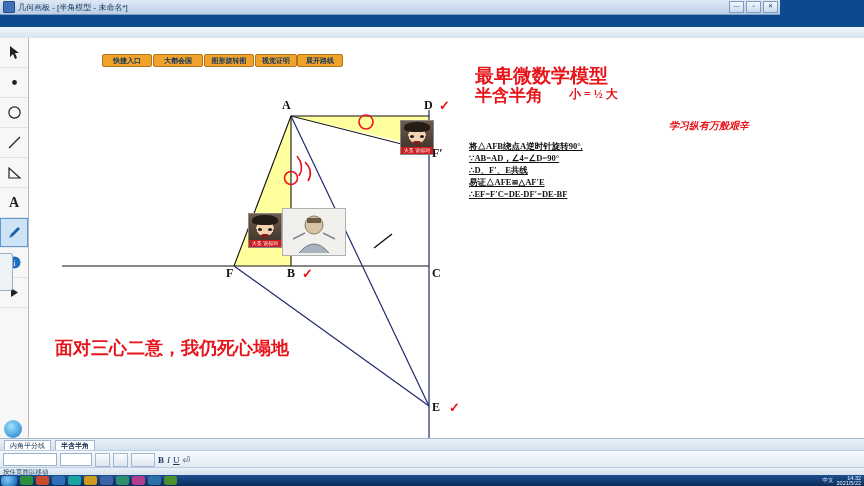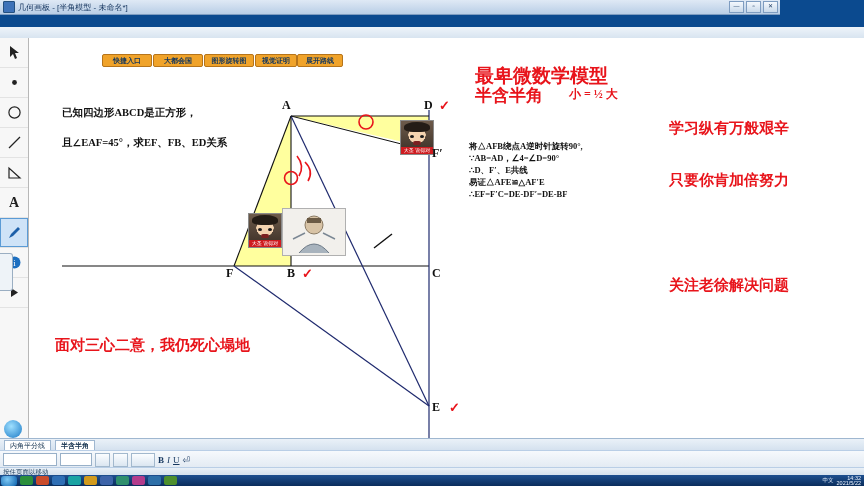--- a/index.html
+++ b/index.html
@@ -155,22 +155,20 @@
   <div style="position:absolute;left:0;top:253px;width:12px;height:36px;background:#eef3f8;border:1px solid #9aaec2;border-left:none;border-radius:0 3px 3px 0;"></div>
 
   <div class="canvas">
 
     <div class="pill" style="left:73px;top:16px;width:48px;">快捷入口</div>
     <div class="pill" style="left:124px;top:16px;width:48px;">大都会国</div>
     <div class="pill" style="left:175px;top:16px;width:48px;">图形旋转图</div>
     <div class="pill" style="left:226px;top:16px;width:40px;">视觉证明</div>
     <div class="pill" style="left:268px;top:16px;width:44px;">展开路线</div>
 
-    <div class="btxt" style="left:33px;top:68px;">已知四边形ABCD是正方形，</div>
-    <div class="btxt" style="left:33px;top:98px;">且∠EAF=45°，求EF、FB、ED关系</div>
 
     <svg width="835" height="400" style="position:absolute;left:0;top:0;">
 
       <polygon points="262,78 400,78 400,110 262,78" fill="#ffff9e"></polygon>
       <polygon points="262,78 400,113 400,228 262,228" fill="#ffffff"></polygon>
       <polygon points="262,78 205,228 262,228" fill="#ffff9e"></polygon>
 
       <line x1="33" y1="228" x2="400" y2="228" stroke="#111" stroke-width="1.1"></line>
 
       <line x1="400" y1="72" x2="400" y2="400" stroke="#1f2a6e" stroke-width="1.2"></line>
@@ -226,37 +224,35 @@
     <div class="lab" style="left:403px;top:108px;">F′</div>
     <div class="lab" style="left:197px;top:228px;">F</div>
     <div class="lab" style="left:258px;top:228px;">B</div>
     <div class="lab" style="left:403px;top:228px;">C</div>
     <div class="lab" style="left:403px;top:362px;">E</div>
 
     <div class="chk" style="left:410px;top:60px;">✓</div>
     <div class="chk" style="left:273px;top:228px;">✓</div>
     <div class="chk" style="left:420px;top:362px;">✓</div>
 
-    <div style="position:absolute;left:440px;top:102px;font-size:8.5px;font-weight:bold;color:#111;line-height:12px;font-family:'Liberation Serif',serif;">
+    <div style="position:absolute;left:440px;top:102px;font-size:8.5px;font-weight:bold;color:#111;line-height:12px;font-family:'Liberation Serif',serif;text-decoration:underline;">
       <div>将△AFB绕点A逆时针旋转90°,</div>
       <div>∵AB=AD，∠4=∠D=90°</div>
       <div>∴D、F′、E共线</div>
       <div>易证△AFE≌△AF′E</div>
       <div>∴EF=F′C=DE-DF′=DE-BF</div>
     </div>
 
     <div class="rtxt" style="left:446px;top:16px;font-size:19px;margin-top:9px;">最卑微数学模型</div>
     <div class="rtxt" style="left:446px;top:46px;font-size:17px;">半含半角</div>
     <div class="rtxt" style="left:540px;top:48px;font-size:12px;">小 = ½ 大</div>
 
-    <div class="rtxt" style="left:640px;top:81px;font-size:15px;">学习纵有万般艰辛</div>
-    <div class="rtxt" style="left:640px;top:133px;font-size:15px;">只要你肯加倍努力</div>
-    <div class="rtxt" style="left:640px;top:238px;font-size:15px;">关注老徐解决问题</div>
-
-    <div class="rtxt" style="left:26px;top:298px;font-size:15px;">面对三心二意，我仍死心塌地</div>
+    <div class="rtxt" style="left:640px;top:81px;font-size:10px;font-style:italic;">学习纵有万般艰辛</div>
+
+    <div class="rtxt" style="left:26px;top:298px;font-size:18px;">面对三心二意，我仍死心塌地</div>
   </div>
 
   <div style="position:absolute;left:4px;top:420px;width:18px;height:18px;border-radius:50%;
               background:radial-gradient(circle at 40% 35%,#9fe0ff,#1a79c6);"></div>
 
   <div class="tabstrip">
     <div class="tab">内角平分线</div>
     <div class="tab active">半含半角</div>
   </div>
 

